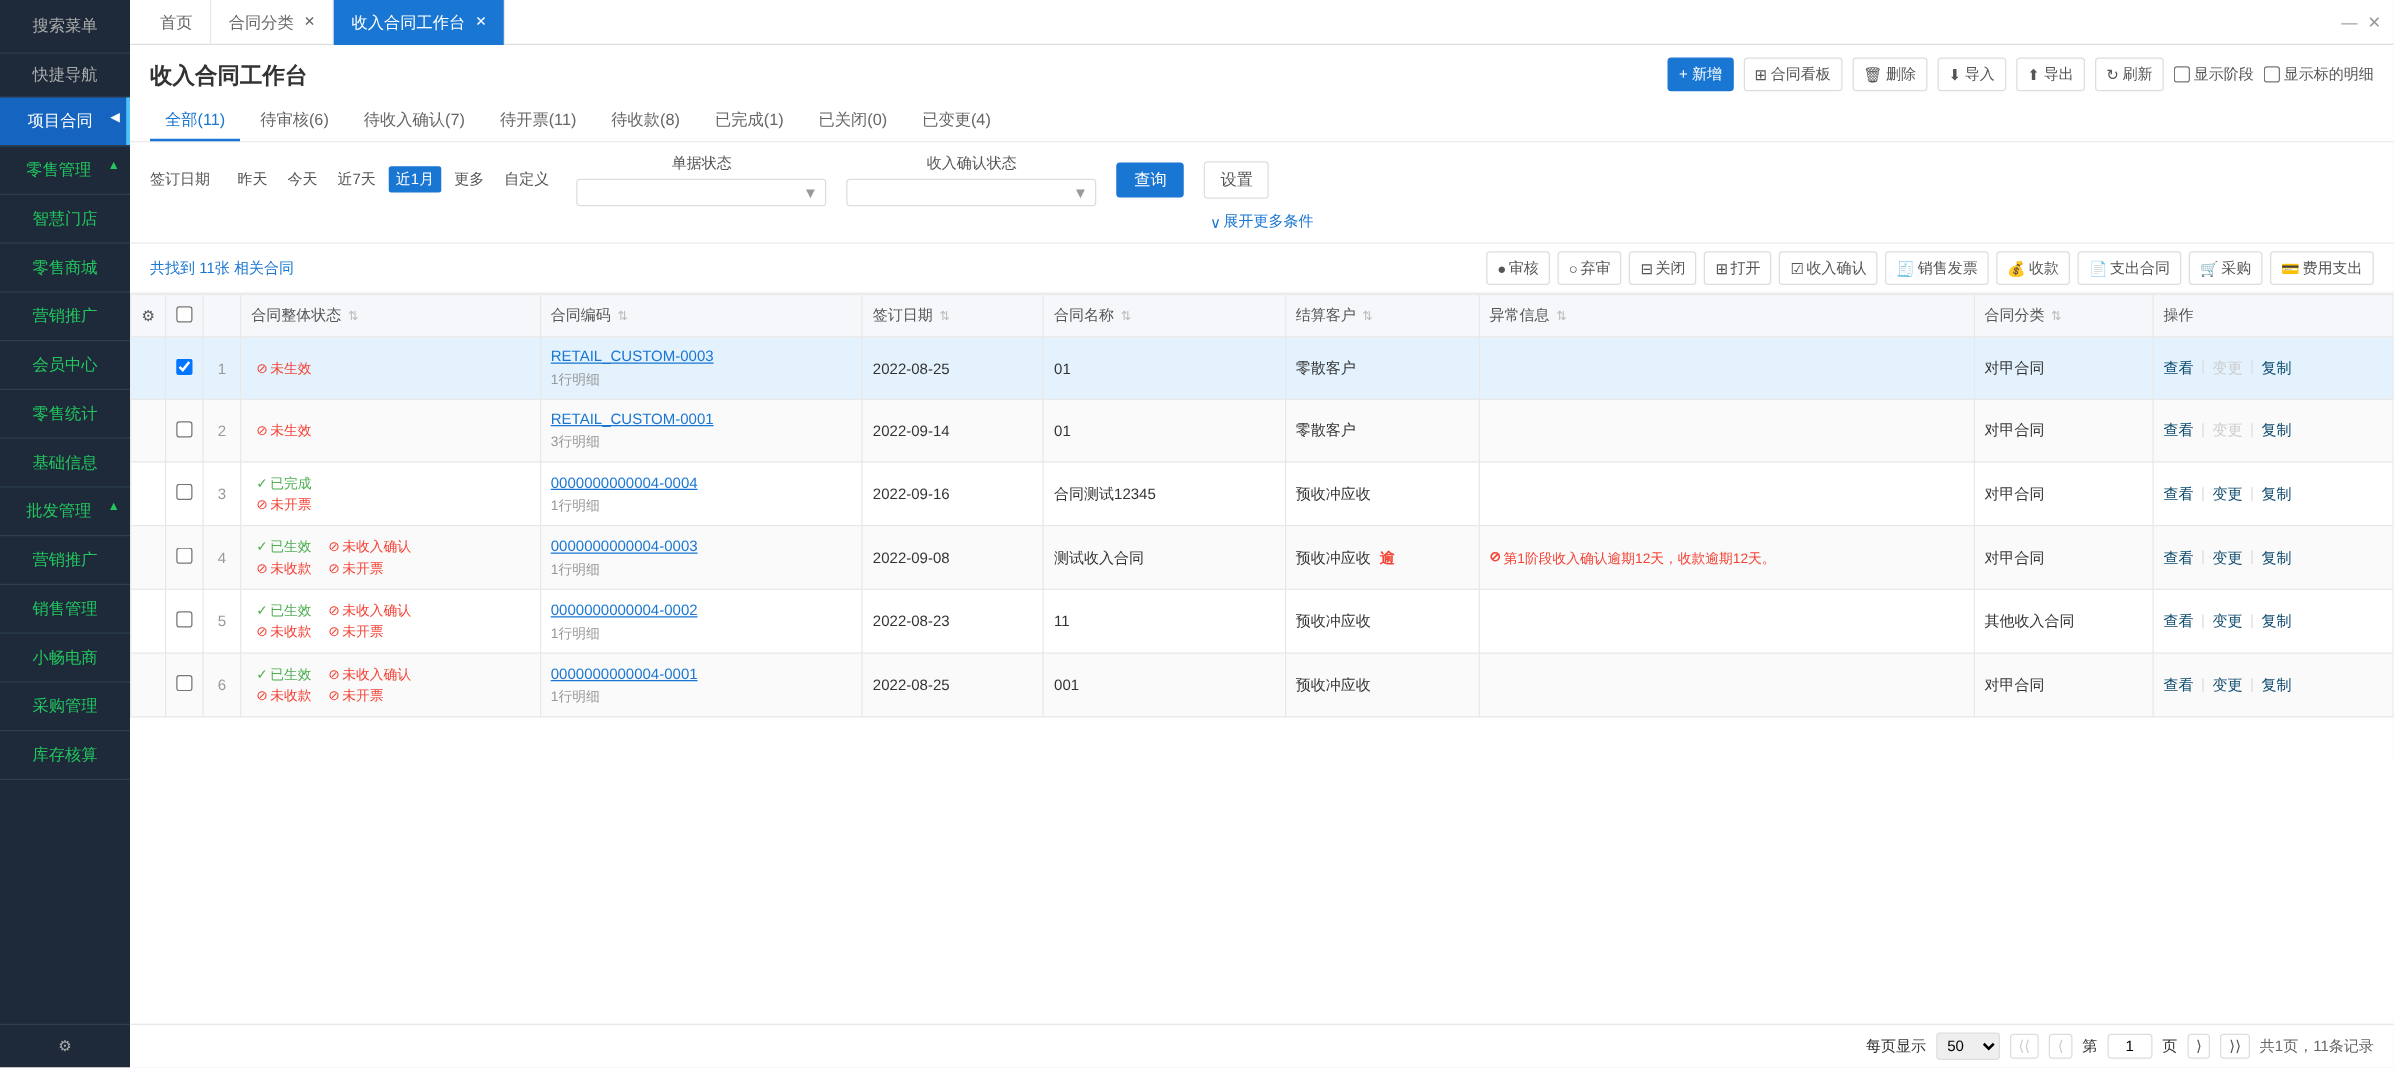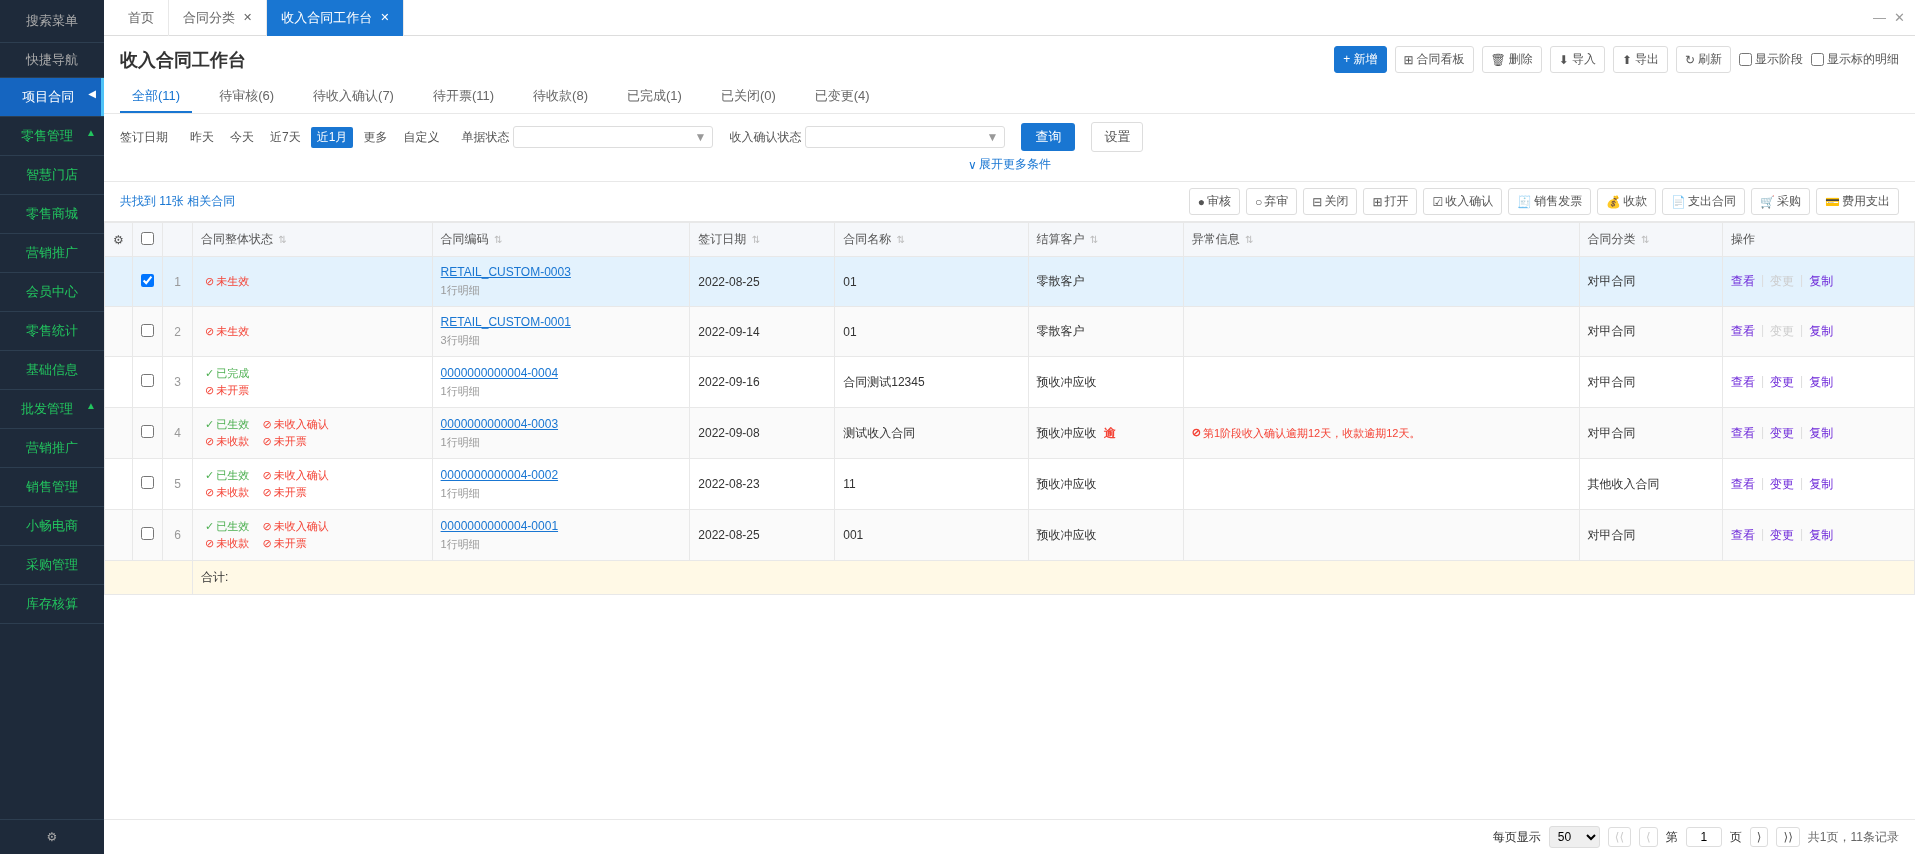--- a/index.html
+++ b/index.html
@@ -28,33 +28,33 @@
 
     
     .page-header { background: #fff; padding: 10px 16px 0 16px; border-bottom: 1px solid #e8e8e8; }
     .page-title-row { display: flex; align-items: center; justify-content: space-between; margin-bottom: 8px; }
     .page-title { font-size: 18px; font-weight: bold; color: #333; }
     .toolbar { display: flex; align-items: center; gap: 8px; }
     .toolbar-btn { display: flex; align-items: center; gap: 3px; padding: 4px 8px; border: 1px solid #ddd; background: #fff; border-radius: 3px; cursor: pointer; font-size: 12px; color: #555; white-space: nowrap; }
     .toolbar-btn.primary { background: #1976d2; color: #fff; border-color: #1976d2; }
 
     
-    .status-tabs { display: flex; gap: 15px; margin-bottom: 0; }
+    .status-tabs { display: flex; gap: 4px; margin-bottom: 0; }
     .status-tab { padding: 6px 12px; font-size: 13px; color: #666; cursor: pointer; border-bottom: 2px solid transparent; white-space: nowrap; }
     .status-tab.active { color: #1976d2; border-bottom: 2px solid #1976d2; font-weight: 500; }
 
     
     .filter-area { background: #fff; padding: 8px 16px; border-bottom: 1px solid #e8e8e8; }
     .filter-row { display: flex; align-items: center; gap: 16px; flex-wrap: wrap; margin-bottom: 4px; }
     .filter-label { font-size: 12px; color: #555; white-space: nowrap; }
     .date-shortcuts { display: flex; gap: 4px; align-items: center; }
     .date-btn { padding: 2px 6px; font-size: 12px; color: #555; cursor: pointer; border-radius: 2px; }
     .date-btn.active { background: #1976d2; color: #fff; border-radius: 2px; }
     .date-range { font-size: 11px; color: #999; margin-top: 2px; }
-    .filter-select { display: flex; align-items: center; gap: 4px; }
+    .filter-select { display: flex; align-items: center; gap: 4px; flex-direction: column; }
     .select-box { border: 1px solid #ddd; border-radius: 3px; padding: 3px 20px 3px 8px; font-size: 12px; min-width: 140px; background: #fff; position: relative; cursor: pointer; color: #555; }
     .expand-btn { background: none; border: none; color: #1976d2; font-size: 12px; cursor: pointer; display: flex; align-items: center; gap: 2px; }
     .query-btn { background: #1976d2; color: #fff; border: none; border-radius: 3px; padding: 5px 14px; font-size: 13px; cursor: pointer; }
     .setting-btn { background: #fff; border: 1px solid #ddd; border-radius: 3px; padding: 5px 12px; font-size: 13px; cursor: pointer; color: #555; }
 
     
     .action-bar { background: #fff; padding: 6px 16px; border-bottom: 1px solid #e8e8e8; display: flex; align-items: center; justify-content: space-between; }
     .count-info { font-size: 12px; color: #555; }
     .count-info span { color: #1976d2; }
     .action-btns { display: flex; gap: 6px; }
@@ -68,21 +68,21 @@
     tbody tr { border-bottom: 1px solid #e8e8e8; }
     tbody tr:nth-child(even) { background: #fafafa; }
     tbody tr.selected { background: #e3f2fd; }
     tbody td { padding: 8px 8px; border: 1px solid #e8e8e8; vertical-align: middle; }
     .status-badge { display: inline-flex; align-items: center; gap: 2px; font-size: 11px; padding: 1px 4px; border-radius: 2px; }
     .status-red { color: #f44336; }
     .status-green { color: #4caf50; }
     .link-text { color: #1976d2; text-decoration: underline; cursor: pointer; font-size: 12px; }
     .sub-text { font-size: 11px; color: #999; margin-top: 4px; }
     .op-btns { display: flex; gap: 6px; }
-    .op-btn { color: #6d28d9; cursor: pointer; font-size: 12px; }
+    .op-btn { color: #0c4a6e; cursor: pointer; font-size: 12px; }
     .op-btn.disabled { color: #ccc; cursor: default; }
     .op-sep { color: #ddd; }
     .error-msg { color: #f44336; font-size: 11px; display: flex; align-items: flex-start; gap: 2px; }
     .error-icon { color: #f44336; font-weight: bold; }
     .urgent-icon { color: #f44336; font-weight: bold; margin-left: 4px; }
     .footer-row td { background: #fff9e6; font-weight: 500; }
 
     
     .pagination-bar { background: #fff; border-top: 1px solid #e8e8e8; padding: 6px 16px; display: flex; align-items: center; justify-content: flex-end; gap: 8px; font-size: 12px; }
     .page-size-select { border: 1px solid #ddd; border-radius: 3px; padding: 2px 4px; font-size: 12px; }
@@ -588,24 +588,20 @@
               <div class="op-btns">
                 <span class="op-btn">查看</span>
                 <span class="op-sep">|</span>
                 <span class="op-btn">变更</span>
                 <span class="op-sep">|</span>
                 <span class="op-btn">复制</span>
               </div>
             </td>
           </tr>
 
-          <tr class="footer-row">
-            <td colspan="3"></td>
-            <td colspan="8">合计:</td>
-          </tr>
         </tbody>
       </table>
     </div>
 
     <div class="pagination-bar">
       <span>每页显示</span>
       <select class="page-size-select">
         <option>50</option>
         <option>100</option>
         <option>200</option>

